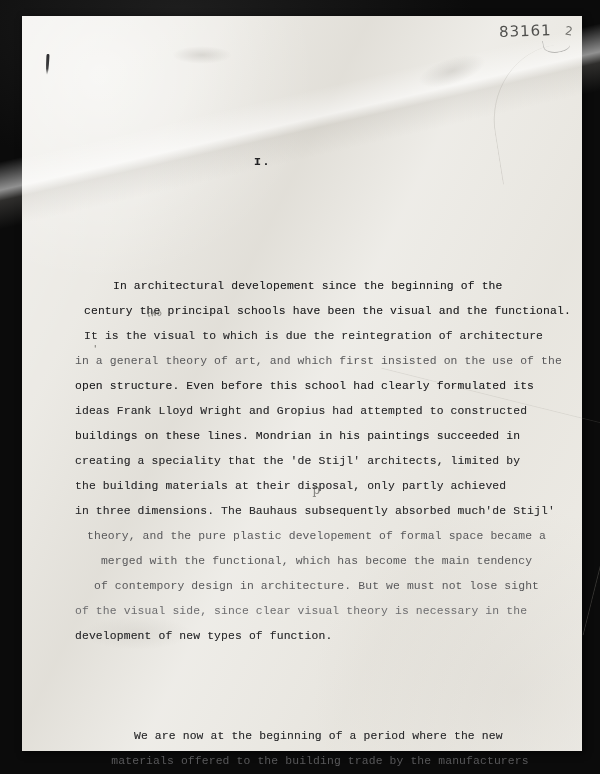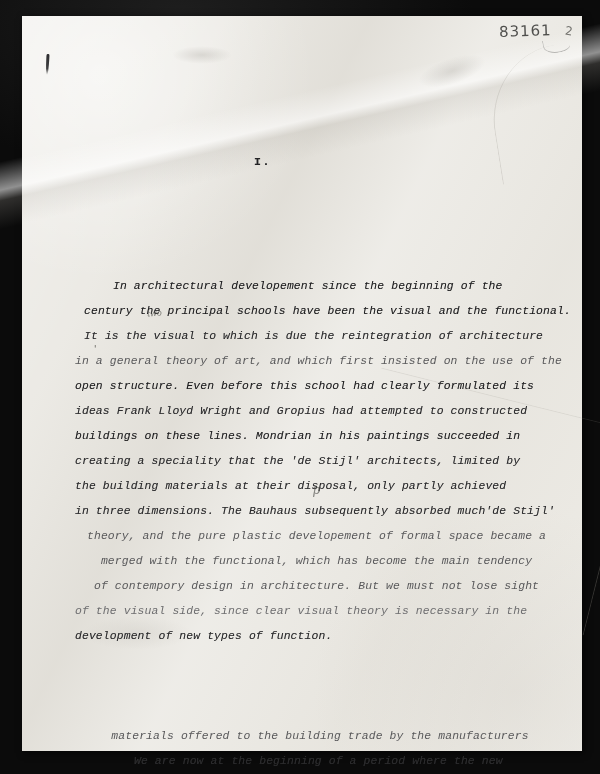--- a/index.html
+++ b/index.html
@@ -153,21 +153,21 @@
     text-shadow: 0 0 0.6px rgba(70,70,72,0.45);
   }
   #page-heading {
     margin: 0 0 25px 0;
     padding-left: 186px;
     font-weight: bold;
     letter-spacing: 1.6px;
     font-size: 11.6px;
     color: #232325;
   }
-  .para { margin: 0; font-style: italic; }
+  .para { margin: 0; }
   .tline { display: block; }
   .ind-1 { padding-left: 45px; }
   .ind-2 { padding-left: 0px; margin-left: 16px; }
   .ind-3 { padding-left: 7px; }
   .ind-4 { padding-left: 14px; }
   .ind-p2 { padding-left: 66px; }
   
   .faint   { color: #58585a; text-shadow: none; text-align: center; }
   .fainter { color: #6d6d6f; text-shadow: none; }
   .dark    { color: #1d1d1f; }
@@ -241,17 +241,17 @@
     <div id="archive-scribble"></div>
 
     <div id="margin-tick"></div>
 
     <div id="typescript">
 
       <div id="page-heading">I.</div>
 
       <p class="para"><span class="tline ind-1 dark">In architectural developement since the beginning of the</span><span class="tline ind-2 dark">century the<span class="inserted"><span>two</span></span> principal schools have been the visual and the functional.</span><span class="tline ind-2">It<span class="caret-mark"><span>'</span></span> is the visual to which is due the reintegration of architecture</span><span class="tline ind-3 faint">in a general theory of art, and which first insisted on the use of the</span><span class="tline ind-3 dark">open structure. Even before this school had clearly formulated its</span><span class="tline ind-3">ideas Frank Lloyd Wright and Gropius had attempted to constructed</span><span class="tline ind-3 dark">buildings on these lines. Mondrian in his paintings succeeded in</span><span class="tline ind-3">creating a speciality that the 'de Stijl' architects, limited by</span><span class="tline ind-3">the building materials at their dis<span class="pen-over"><span>p</span></span>posal, only partly achieved</span><span class="tline ind-3">in three dimensions. The Bauhaus subsequently absorbed much'de Stijl'</span><span class="tline ind-3 faint">theory, and the pure plastic developement of formal space became a</span><span class="tline ind-3 faint">merged with the functional, which has become the main tendency</span><span class="tline ind-3 faint">of contempory design in architecture. But we must not lose sight</span><span class="tline ind-3 fainter">of the visual side, since clear visual theory is necessary in the</span><span class="tline ind-3">development of new types of function.</span></p>
 
-      <p class="para"><span class="tline ind-4 faint">materials offered to the building trade by the manufacturers</span><span class="tline ind-p2">We are now at the beginning of a period where the new</span></p>
+      <p class="para"><span class="tline ind-p2">We are now at the beginning of a period where the new</span><span class="tline ind-4 faint">materials offered to the building trade by the manufacturers</span></p>
 
     </div>
   </div>
 </div>
 
 </body></html>

